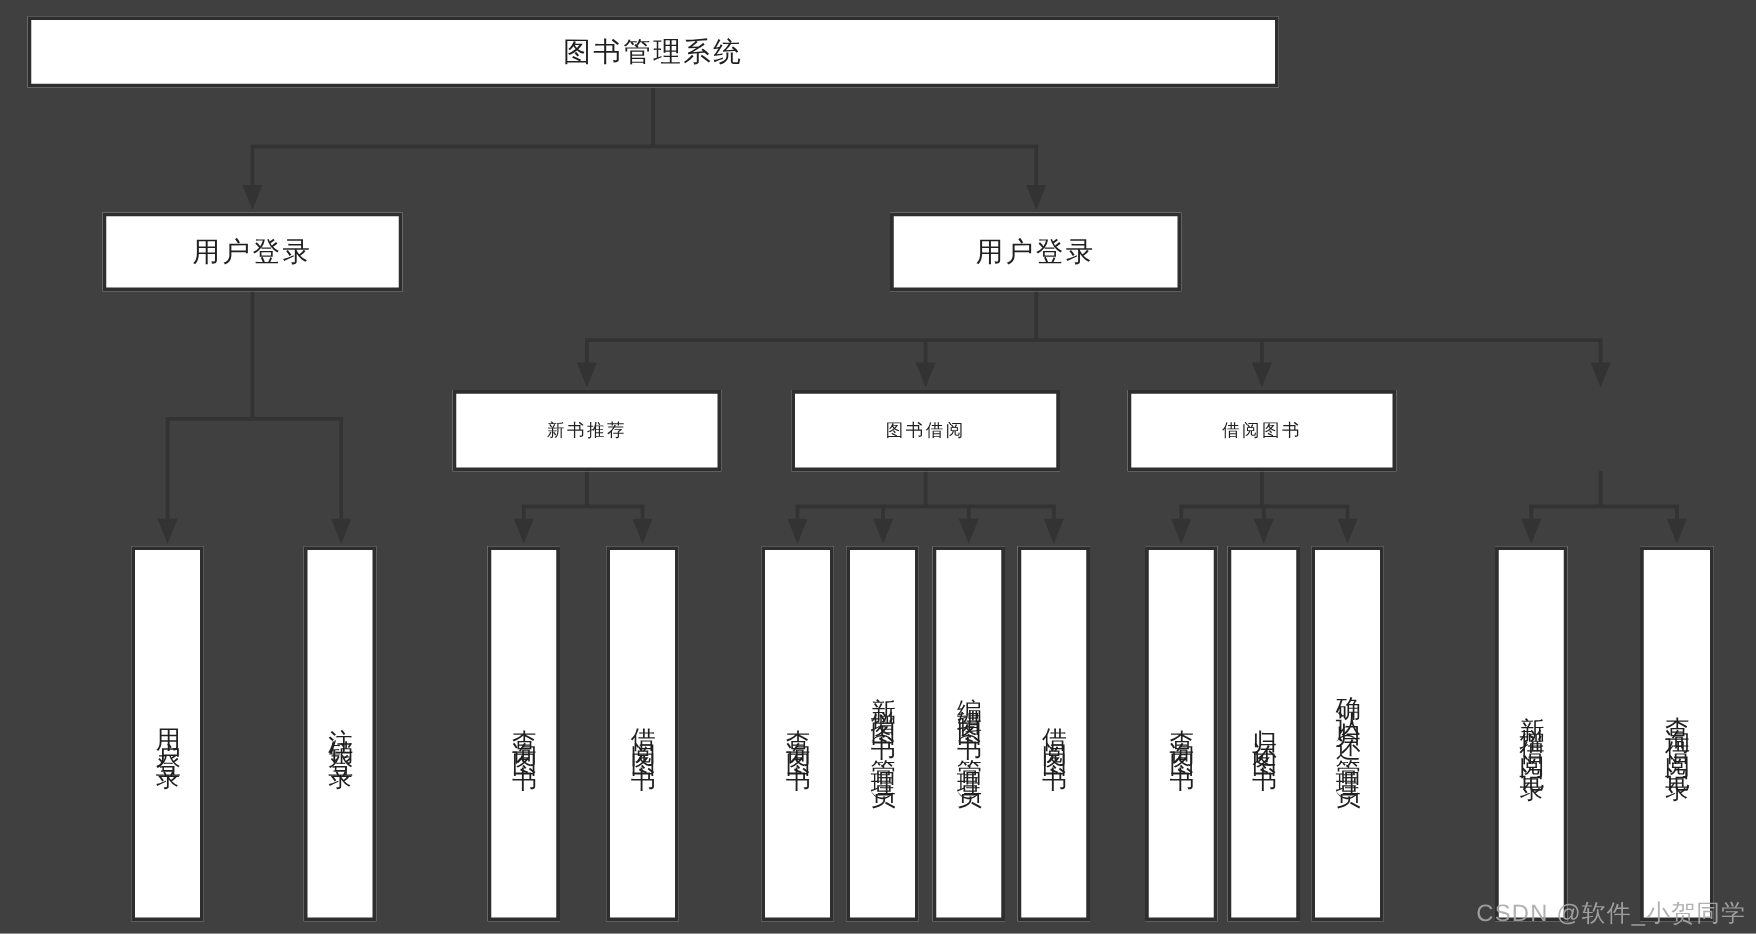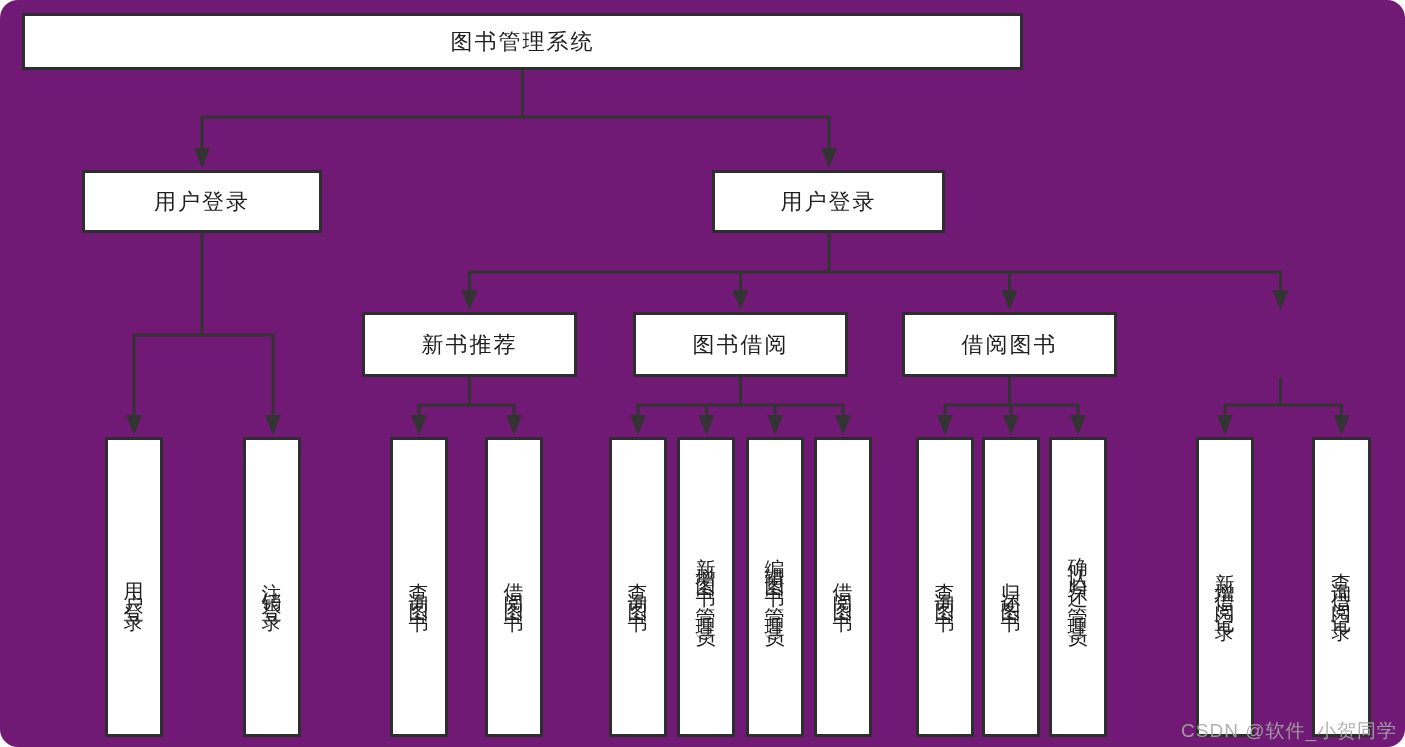--- a/index.html
+++ b/index.html
@@ -1,23 +1,22 @@
 <!DOCTYPE html>
 <html><head>
 <meta charset="utf-8">
 <style>
   html, body { margin: 0; padding: 0; background: #ffffff; }
   .stage {
     position: relative;
     width: 1405px;
     height: 747px;
-    background: #701a75;
+    background: #404040;
     font-family: "Liberation Sans", sans-serif;
     overflow: hidden;
-    border-radius: 18px;
   }
   .wires {
     position: absolute;
     left: 0; top: 0;
     width: 1405px; height: 747px;
   }
   .node {
     position: absolute;
     box-sizing: border-box;
     border: 3px solid #2e2e2e;
@@ -26,21 +25,21 @@
     display: flex;
     align-items: center;
     justify-content: center;
     text-align: center;
   }
   .node.h span {
     font-size: 22px;
     letter-spacing: 2px;
     white-space: nowrap;
   }
-  .node.l3 span { font-size: 22px; }
+  .node.l3 span { font-size: 14px; }
   .node.leaf span {
     writing-mode: vertical-rl;
     text-orientation: mixed;
     font-size: 20px;
     letter-spacing: 10px;
     line-height: 1;
     white-space: nowrap;
   }
   .watermark {
     position: absolute;

